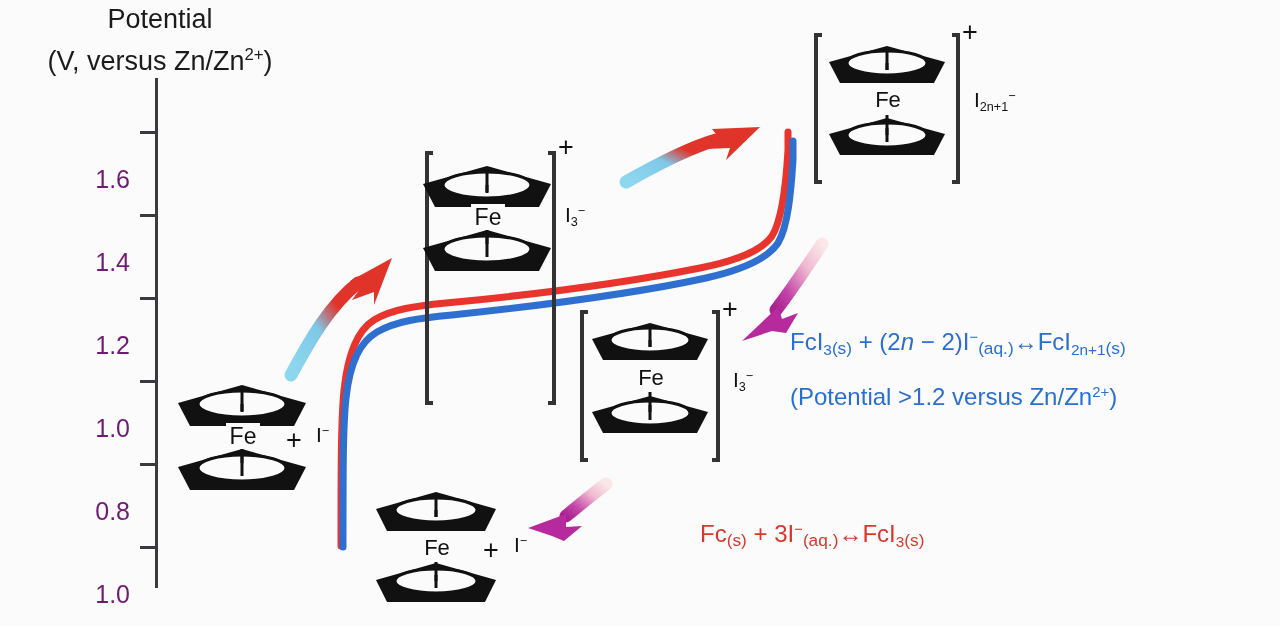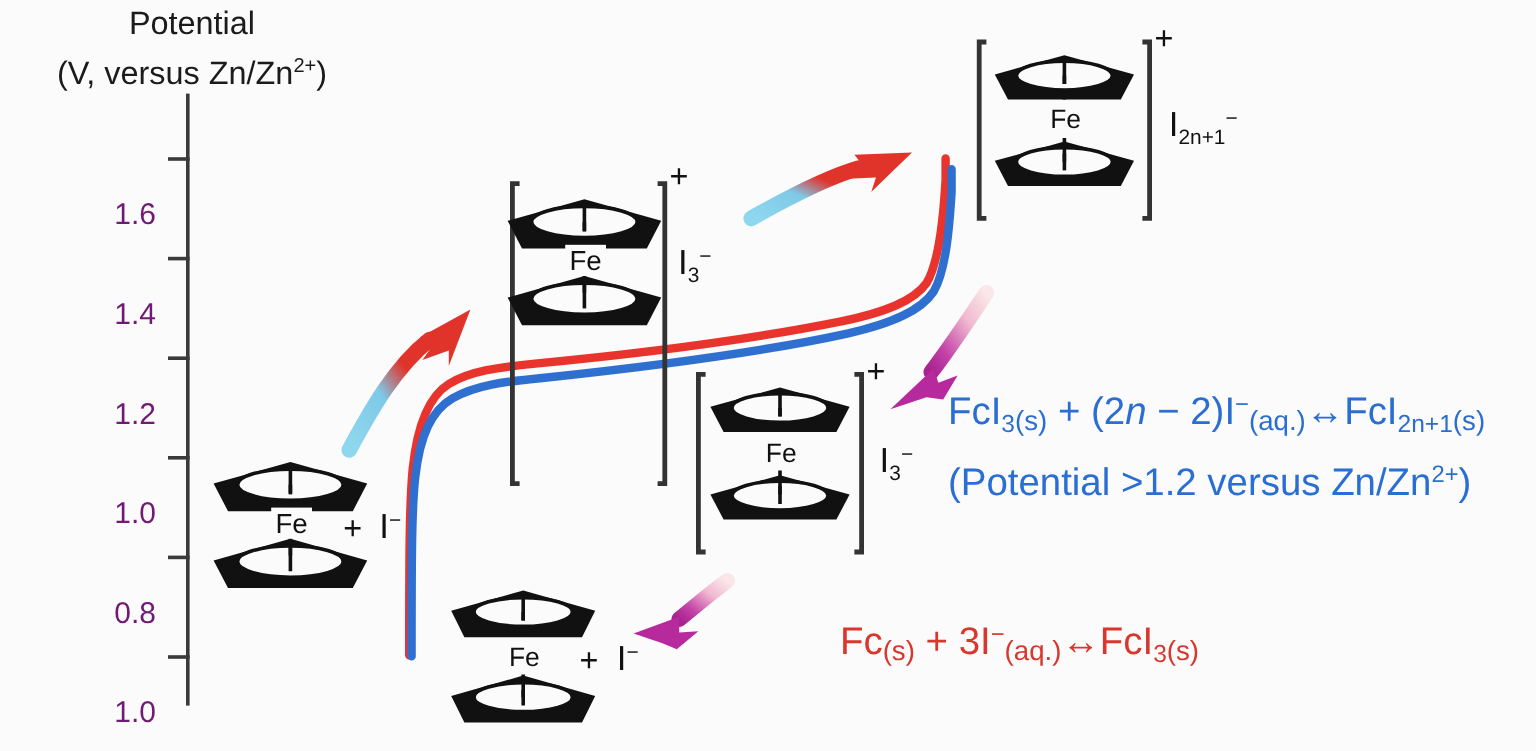--- a/index.html
+++ b/index.html
@@ -56,37 +56,37 @@
   }
 
   svg.overlay {
     position: absolute;
     left: 0; top: 0;
     width: 1280px; height: 626px;
     pointer-events: none;
   }
   .mol-ion {
     position: absolute;
-    font-size: 29px;
+    font-size: 21px;
     color: #111;
     white-space: nowrap;
   }
   .mol-ion sub { font-size: 0.60em; vertical-align: -0.35em; }
   .mol-ion sup { font-size: 0.60em; vertical-align: 0.55em; }
   .plus-sign {
     position: absolute;
     font-size: 27px;
     color: #111;
   }
 
   
   .equation {
     position: absolute;
     white-space: nowrap;
-    font-size: 32px;
+    font-size: 24px;
     line-height: 42px;
   }
   .equation.blue { color: #2a6ed4; }
   .equation.red  { color: #d9372d; }
   .equation sub { font-size: 0.64em; vertical-align: -0.32em; }
   .equation sup { font-size: 0.62em; vertical-align: 0.52em; }
   .equation .small { font-size: 0.72em; vertical-align: -0.22em; }
   .equation i { font-style: italic; }
 </style>
 </head>

